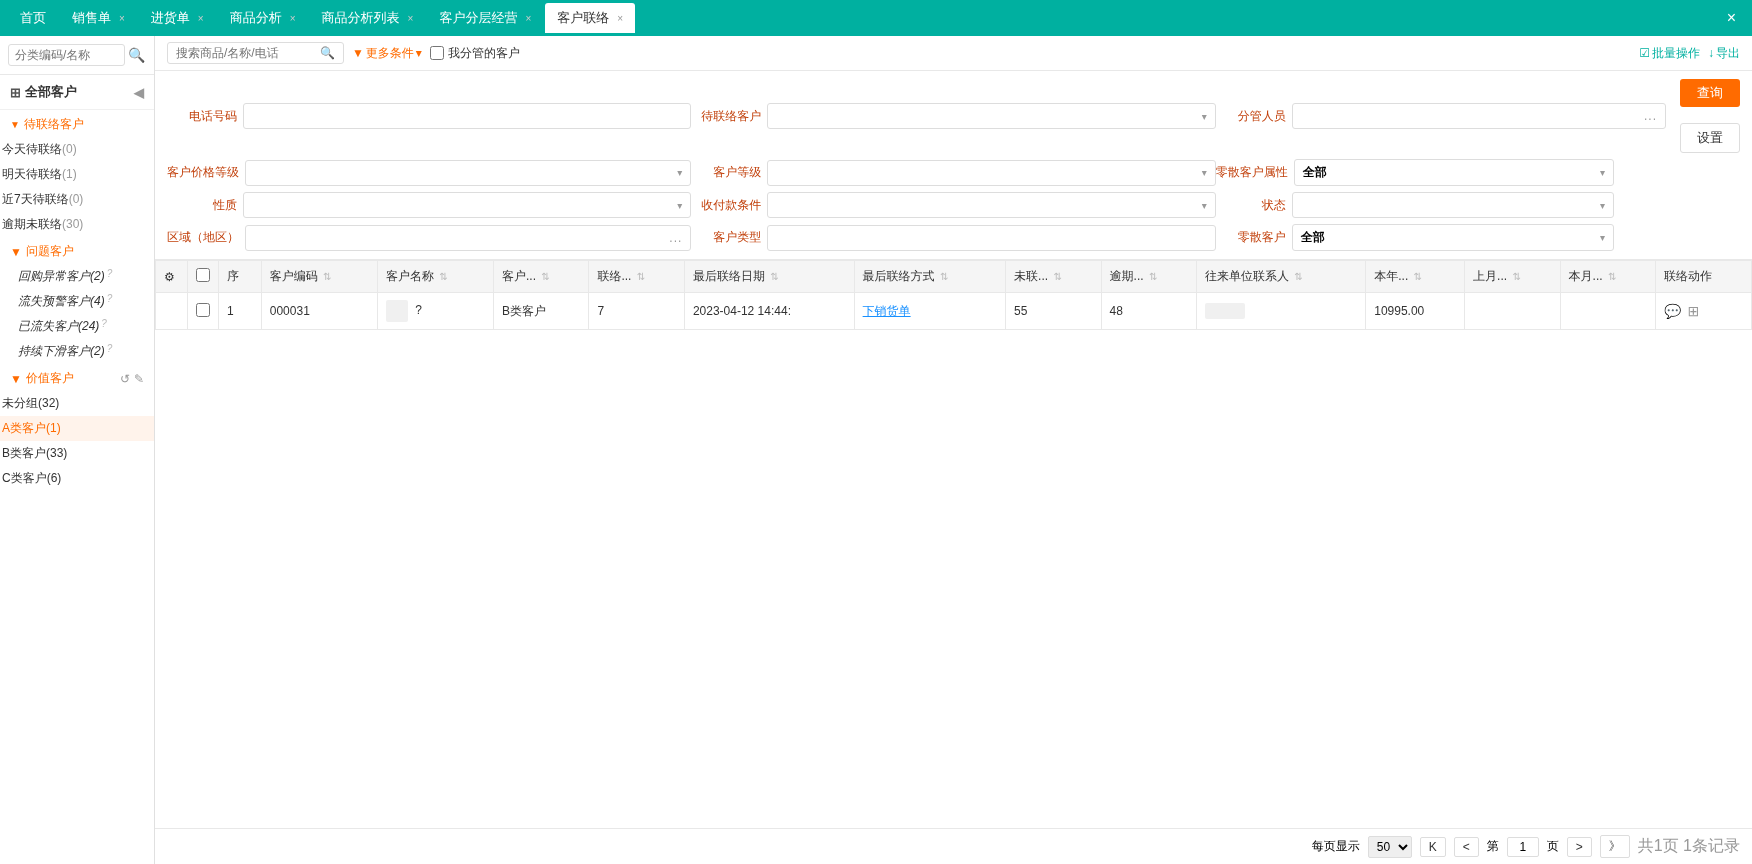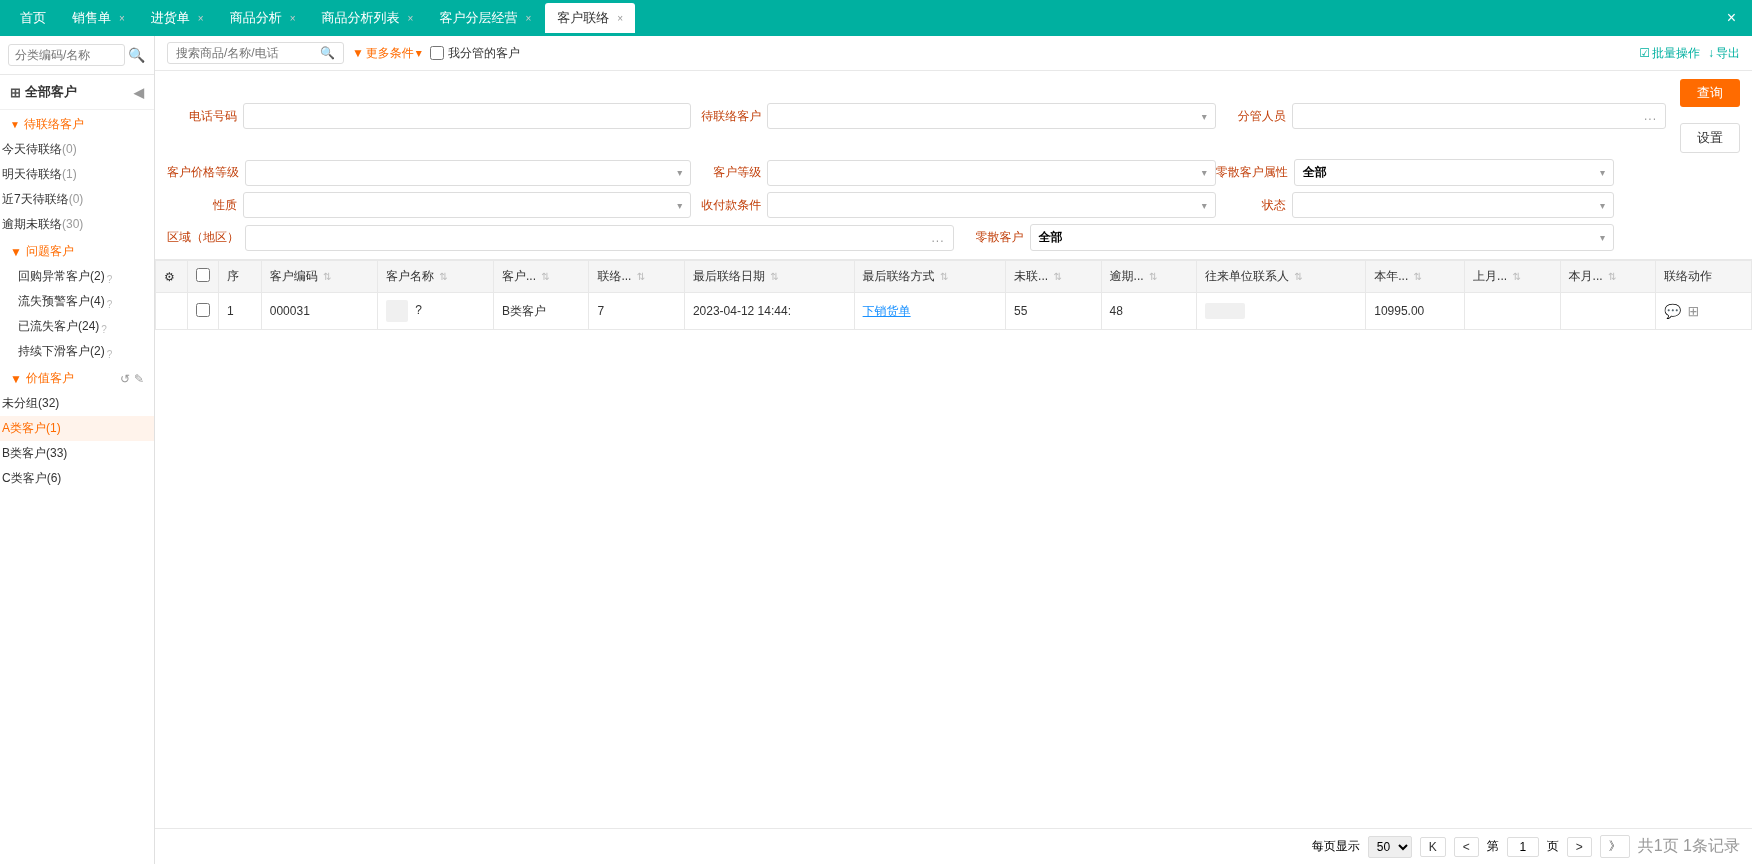--- a/index.html
+++ b/index.html
@@ -26,21 +26,21 @@
     .sidebar-header .grid-icon { color: #555; }
     .sidebar-collapse { margin-left: auto; color: #999; cursor: pointer; }
     
     .sidebar-section-title { padding: 6px 10px 4px; color: #ff6b00; font-size: 12px; display: flex; align-items: center; gap: 4px; }
     .sidebar-section-title .arrow { font-size: 10px; }
     .sidebar-item { padding: 4px 10px 4px 2px; color: #333; cursor: pointer; font-size: 12px; white-space: nowrap; }
     .sidebar-item.active { background: #fff3eb; color: #ff6b00; }
     .sidebar-item .count { color: #999; }
     
     .sidebar-section-title2 { padding: 6px 10px 4px; color: #ff6b00; font-size: 12px; display: flex; align-items: center; gap: 4px; }
-    .issue-item { padding: 4px 10px 4px 18px; color: #333; cursor: pointer; font-size: 12px; display: flex; align-items: flex-end; gap: 2px; white-space: nowrap; }
+    .issue-item { padding: 4px 10px 4px 18px; color: #333; cursor: pointer; font-size: 12px; display: flex; align-items: flex-start; gap: 2px; white-space: nowrap; font-style: italic; }
     .issue-item .help { color: #bbb; font-size: 10px; }
     
     .value-section { padding: 6px 10px 4px; color: #ff6b00; font-size: 12px; display: flex; align-items: center; gap: 4px; }
     .value-section .icons { margin-left: auto; display: flex; gap: 4px; color: #999; }
 
     
     .content { flex: 1; background: #f5f5f5; display: flex; flex-direction: column; overflow: hidden; }
     
     
     .filter-bar { background: #fff; padding: 6px 12px; display: flex; align-items: center; gap: 8px; border-bottom: 1px solid #e8e8e8; flex-shrink: 0; }
@@ -317,20 +317,24 @@
             </div>
           </div>
 
           <div class="filter-row">
             <div class="filter-cell">
               <span class="filter-label">区域（地区）</span>
               <div class="filter-input filter-select">
                 <span></span>
                 <span class="dots">...</span>
               </div>
+            </div>
+            <div class="filter-cell">
+              <span class="filter-label">客户类型</span>
+              <div class="filter-input"></div>
             </div>
             <div class="filter-cell">
               <span class="filter-label">零散客户</span>
               <div class="filter-input filter-select">
                 <div class="filter-select-value">
                   <span>全部</span>
                 </div>
                 <span class="chevron">▾</span>
               </div>
               <div style="width:120px;"></div>

